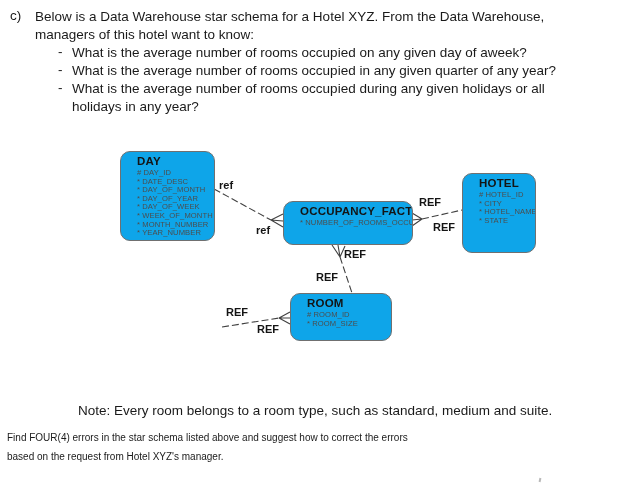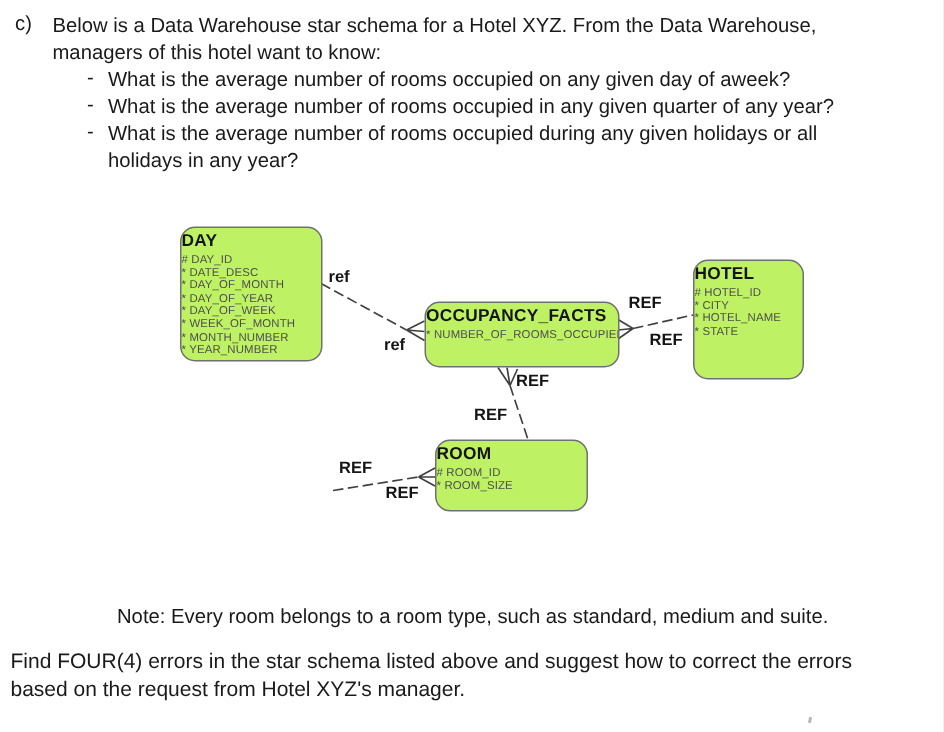--- a/index.html
+++ b/index.html
@@ -11,25 +11,25 @@
     color:#1a1a1a;
     overflow:hidden;
   }
   
   .qtext{position:absolute;font-size:13.5px;line-height:18px;white-space:nowrap;}
   .item-label{position:absolute;left:10px;top:8px;font-size:13.5px;}
   .bullet-dash{position:absolute;left:58px;font-size:13.5px;}
   
   .entity{
     position:absolute;
-    background:#bef264;
+    background:#0ea5e9;
     border:1.2px solid #707070;
     border-radius:10px;
     box-sizing:border-box;
-    padding:3px 5px 2px 0;
+    padding:3px 5px 2px 16px;
     overflow:hidden;
   }
   .etitle{
     font-size:11.5px;
     font-weight:bold;
     color:#141414;
     line-height:13px;
     letter-spacing:0.2px;
     white-space:nowrap;
     margin-bottom:1px;
@@ -47,21 +47,21 @@
     font-size:11px;
     font-weight:bold;
     color:#141414;
     line-height:12px;
     white-space:nowrap;
   }
   
   .lines{position:absolute;left:0;top:0;pointer-events:none;}
   
   .note{position:absolute;left:78px;top:403px;font-size:13.5px;white-space:nowrap;}
-  .task-line{position:absolute;left:7px;font-size:14px;white-space:nowrap;text-align:right;}
+  .task-line{position:absolute;left:7px;font-size:10px;white-space:nowrap;text-align:right;}
   .artifact{position:absolute;left:539px;top:478px;width:2px;height:4px;background:#b9b9b9;transform:rotate(12deg);}
 </style>
 </head>
 <body>
 
 <div class="page">
 
   <span class="item-label">c)</span>
   <div class="qtext" style="left:35px;top:26px">managers of this hotel want to know:</div>
   <div class="qtext" style="left:35px;top:8px">Below is a Data Warehouse star schema for a Hotel XYZ. From the Data Warehouse,</div>

